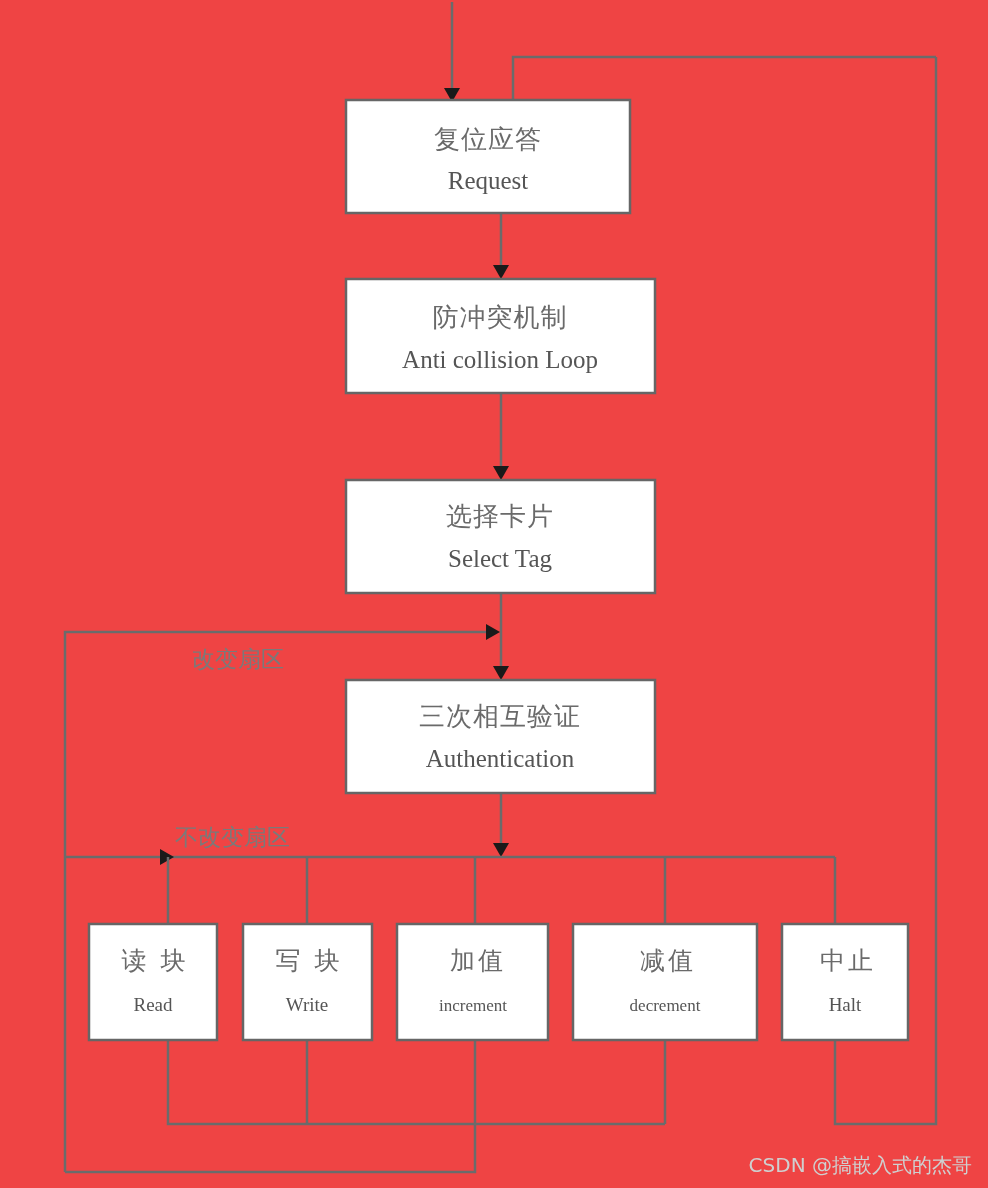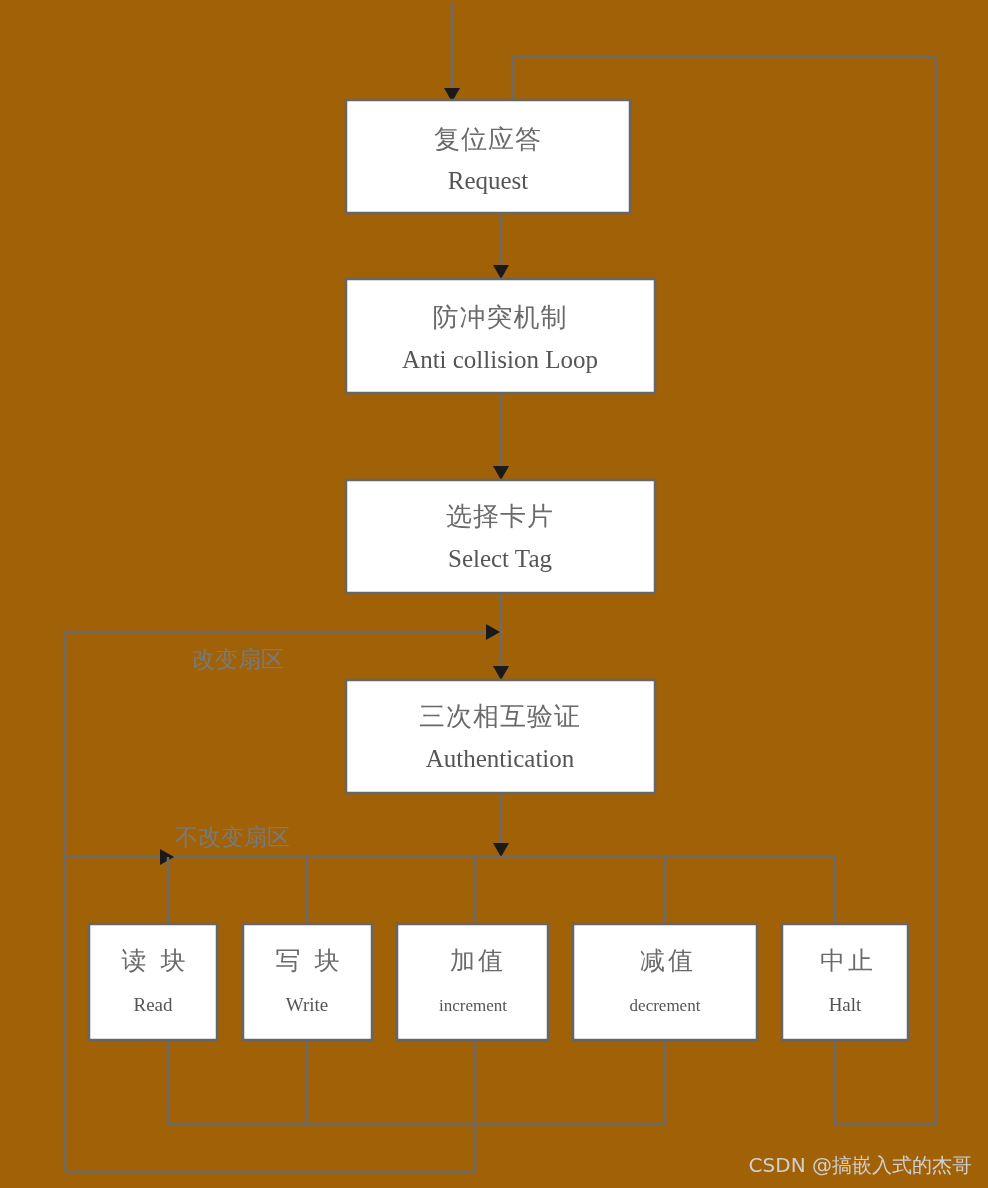--- a/index.html
+++ b/index.html
@@ -7,21 +7,21 @@
     padding: 0;
     background: #ffffff;
   }
   body {
     font-family: "Liberation Serif", "DejaVu Serif", serif;
   }
   #canvas {
     position: relative;
     width: 988px;
     height: 1188px;
-    background: #a16207;
+    background: #ef4444;
     overflow: hidden;
   }
   svg#diagram {
     position: absolute;
     top: 0;
     left: 0;
     width: 988px;
     height: 1188px;
   }
   .node-rect {

